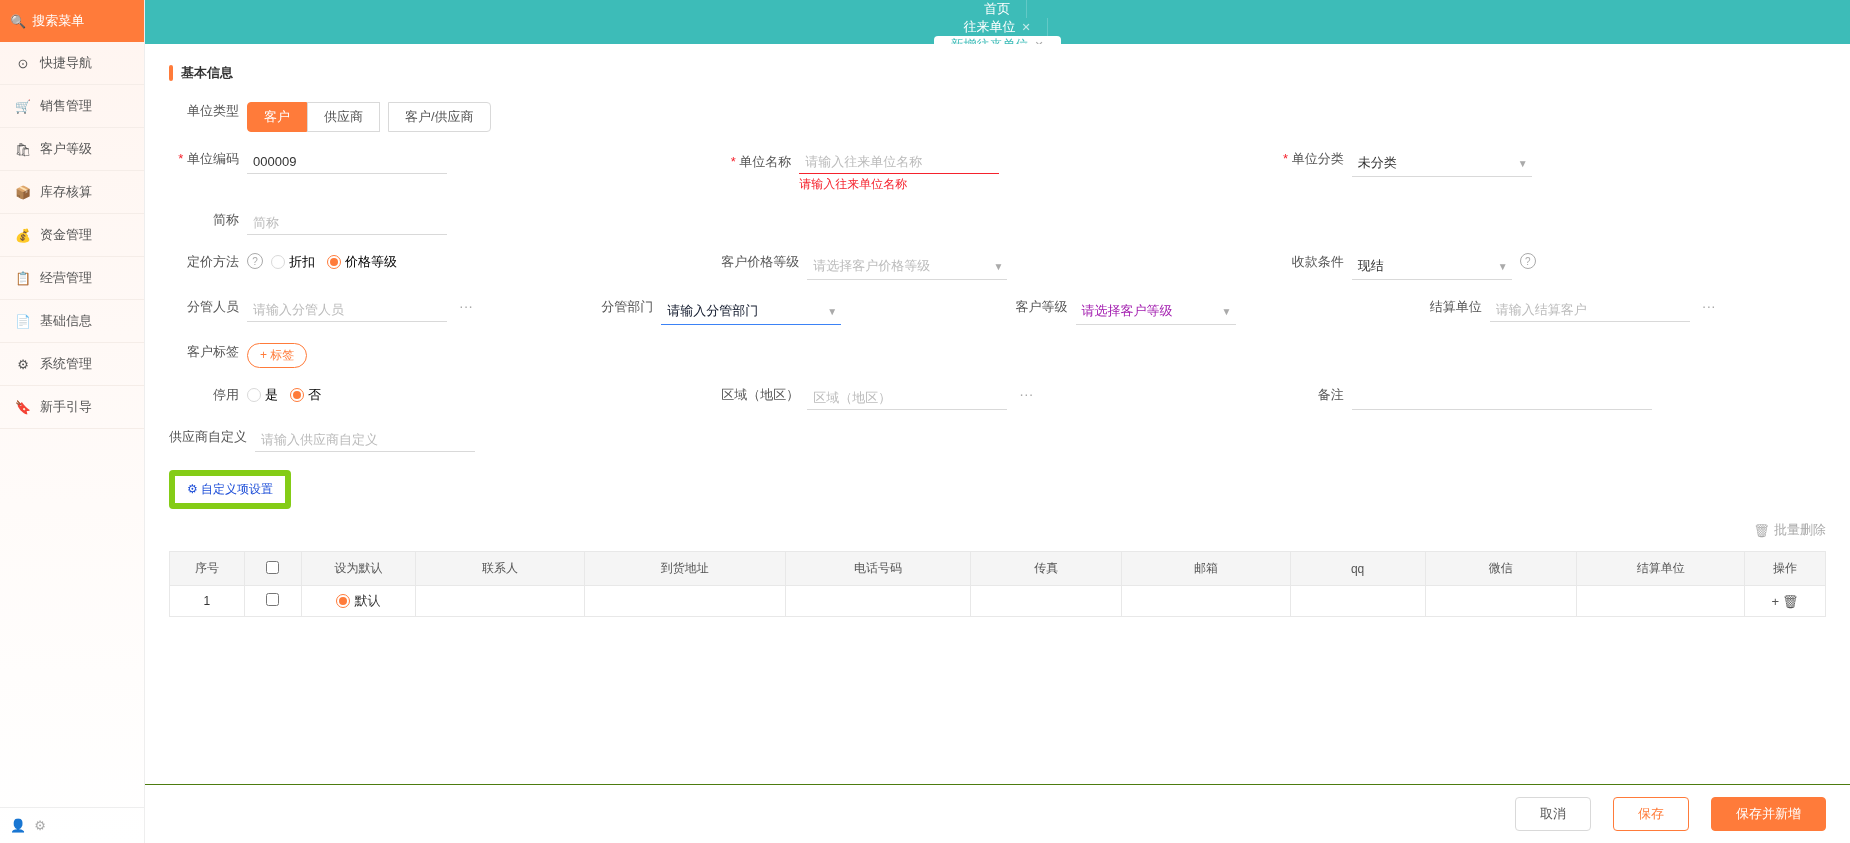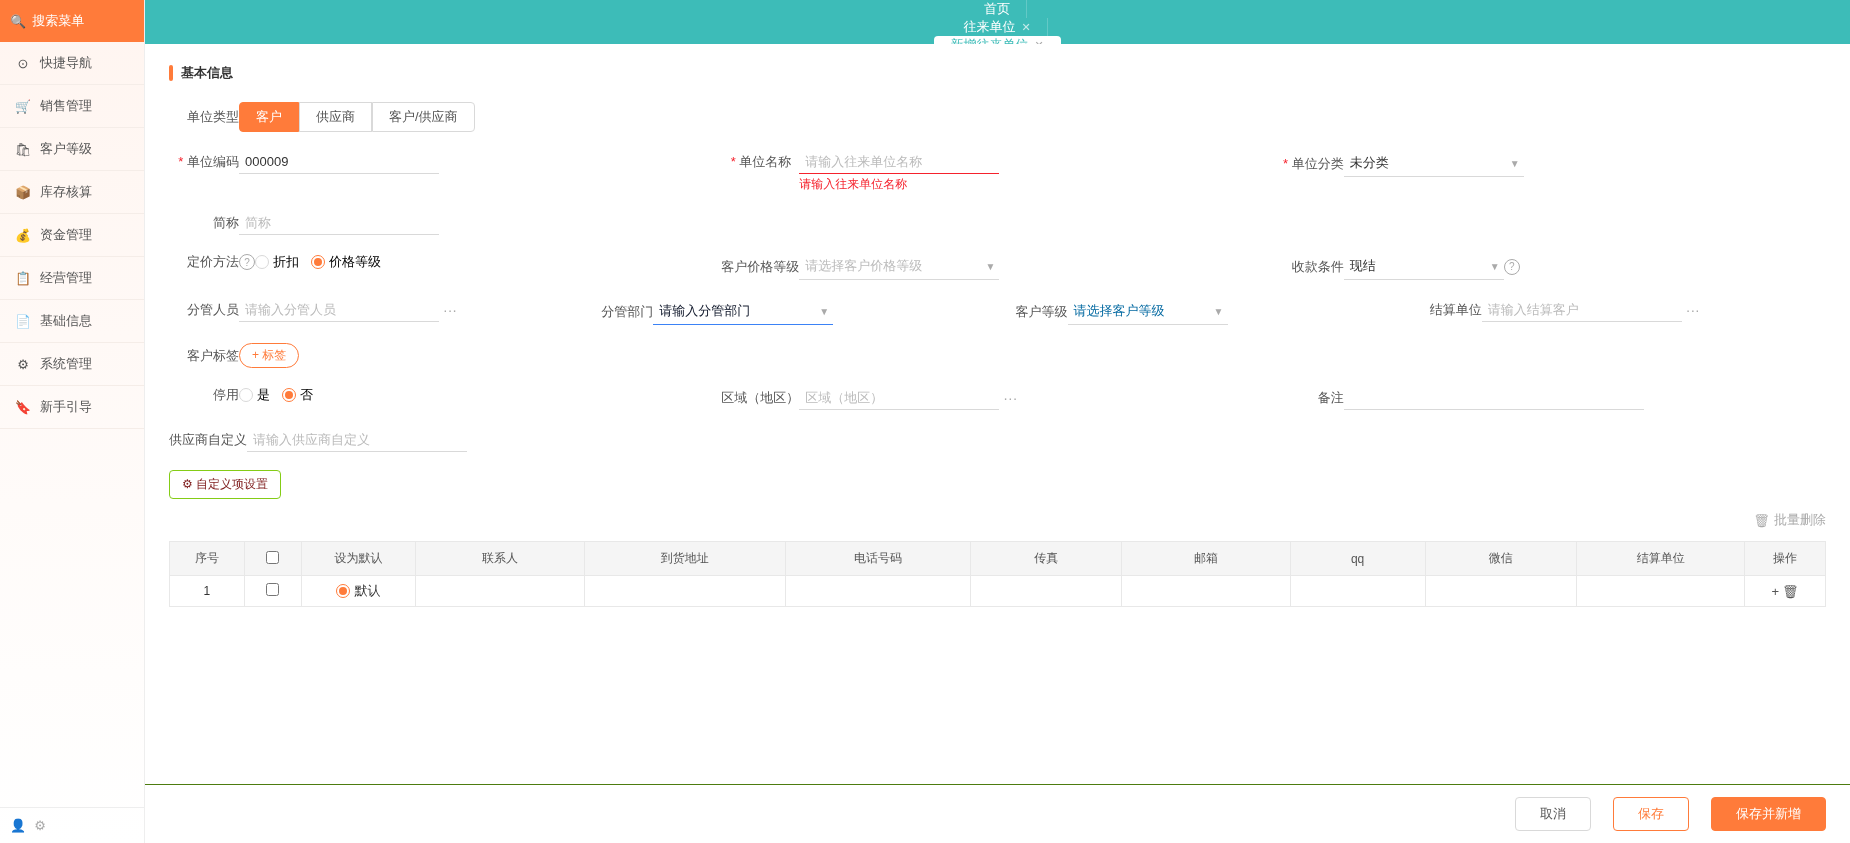--- a/index.html
+++ b/index.html
@@ -112,22 +112,23 @@
 
     
     .form-row {
       display: flex;
       align-items: flex-start;
       margin-bottom: 18px;
       gap: 0;
     }
     .form-group {
       display: flex;
-      align-items: center;
+      align-items: flex-start;
       flex: 1;
+      gap: 8px;
     }
     .form-label {
       color: #555;
       white-space: nowrap;
       min-width: 70px;
       text-align: right;
     }
     .required::before {
       content: '* ';
       color: #f5222d;
@@ -154,21 +155,21 @@
       cursor: pointer;
       color: #555;
       font-size: 13px;
     }
     .unit-type-btn.active {
       background: #ff7b3a;
       color: white;
       border-color: #ff7b3a;
     }
     .unit-type-btn:first-child { border-radius: 4px 0 0 4px; }
-    .unit-type-btn:last-child { border-radius: 0 4px 4px 0; }
+    .unit-type-btn:last-child { border-radius: 0 4px 4px 0; margin-left: 8px; }
     .select-wrapper {
       position: relative;
       display: inline-flex;
       align-items: center;
     }
     .select-wrapper .chevron {
       position: absolute;
       right: 4px;
       color: #aaa;
       pointer-events: none;
@@ -222,23 +223,23 @@
       border-radius: 50%;
       border: 1px solid #aaa;
       display: inline-flex; align-items: center; justify-content: center;
       color: #aaa;
       font-size: 10px;
       cursor: pointer;
     }
 
     
     .custom-settings-btn {
-      border: 1px solid #84cc16;
-      background: white;
-      color: #7f1d1d;
+      border: 6px solid #84cc16;
+      background: white;
+      color: #1d4ed8;
       padding: 5px 12px;
       border-radius: 4px;
       cursor: pointer;
       display: flex;
       align-items: center;
       gap: 6px;
       font-size: 12px;
     }
 
     
@@ -468,21 +469,21 @@
       <div class="form-group">
         <span class="form-label">分管部门</span>
         <div class="select-wrapper">
           <span style="color:#0f172a; padding:4px 24px 4px 6px; border-bottom:1px solid #3b82f6; width:180px; display:inline-block;">请输入分管部门</span>
           <span class="chevron">▼</span>
         </div>
       </div>
       <div class="form-group">
         <span class="form-label">客户等级</span>
         <div class="select-wrapper">
-          <span style="color:#0369a1; padding:4px 24px 4px 6px; border-bottom:1px solid #d9d9d9; width:160px; display:inline-block;">请选择客户等级</span>
+          <span style="color:#a21caf; padding:4px 24px 4px 6px; border-bottom:1px solid #d9d9d9; width:160px; display:inline-block;">请选择客户等级</span>
           <span class="chevron">▼</span>
         </div>
       </div>
       <div class="form-group">
         <span class="form-label">结算单位</span>
         <input class="form-input" type="text" placeholder="请输入结算客户" style="">
         <button class="ellipsis-btn">···</button>
       </div>
     </div>
 

